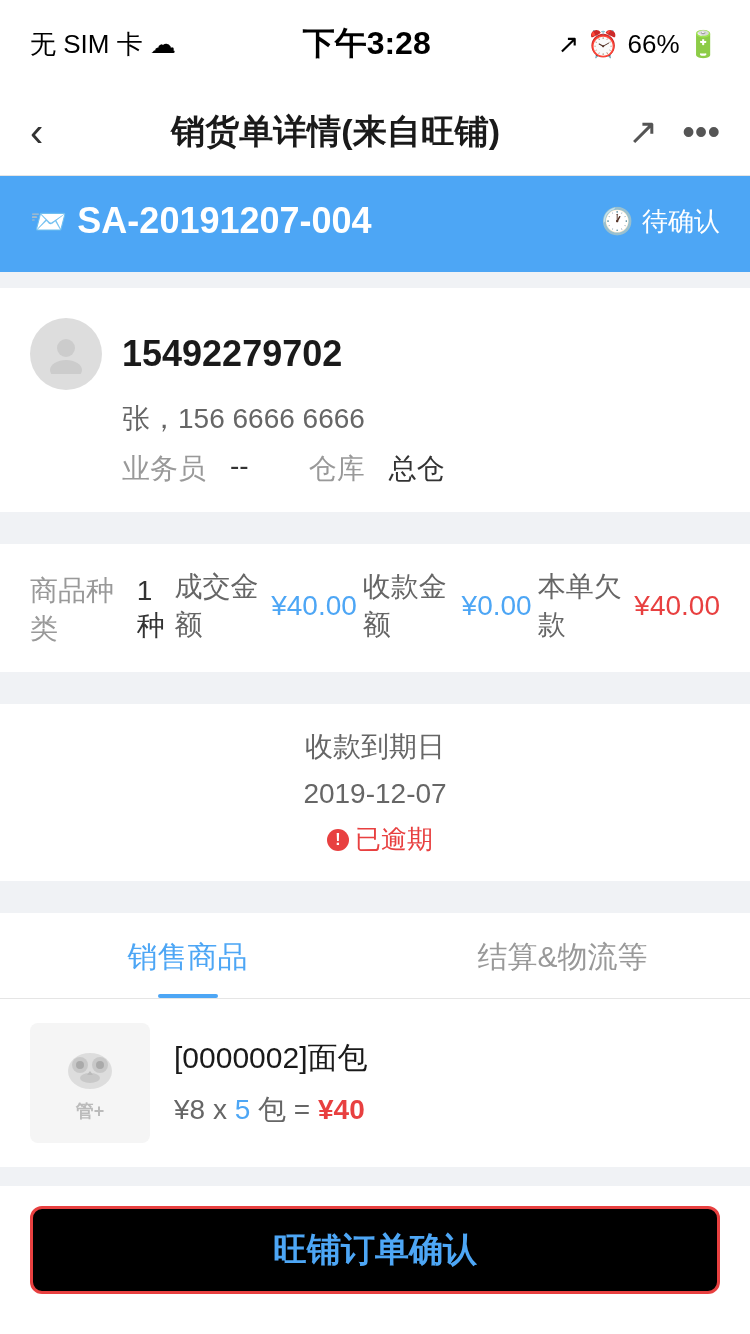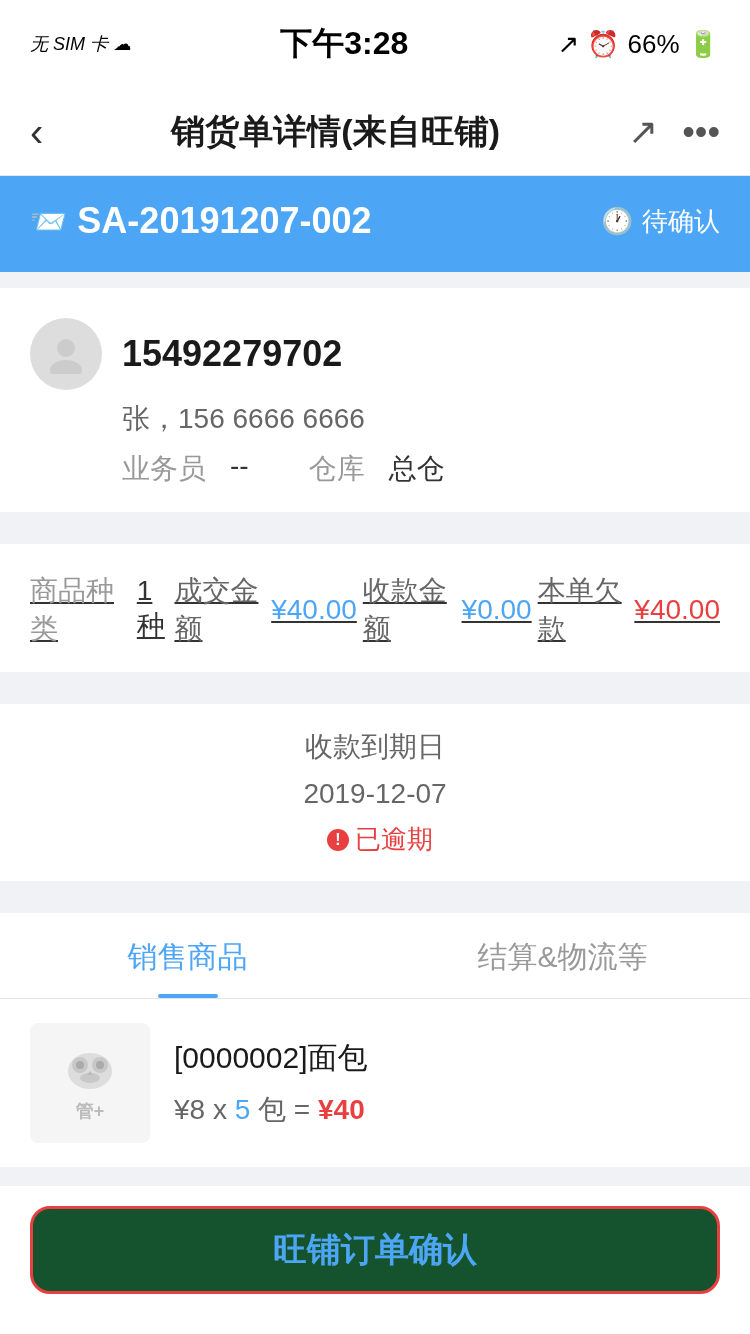--- a/index.html
+++ b/index.html
@@ -22,23 +22,22 @@
       align-items: center;
       justify-content: space-between;
       padding: 0 30px;
       font-size: 26px;
       color: #000;
     }
     .status-left {
       display: flex;
       align-items: center;
       gap: 12px;
-      font-size: 18px;
+      font-size: 26px;
       font-weight: 500;
-      font-style: italic;
     }
     .status-center {
       font-size: 32px;
       font-weight: 600;
     }
     .status-right {
       display: flex;
       align-items: center;
       gap: 8px;
       font-size: 26px;
@@ -162,22 +161,21 @@
     
     .summary-section {
       background: #fff;
       padding: 24px 30px;
       margin-bottom: 16px;
       width: 750px;
     }
     .summary-row {
       display: flex;
       justify-content: space-between;
-      align-items: flex-end;
-      text-decoration: underline;
+      align-items: flex-start;
     }
     .summary-left {
       display: flex;
       align-items: center;
       gap: 10px;
       font-size: 28px;
       color: #666;
       padding-top: 4px;
     }
     .summary-left-label { color: #999; }
@@ -324,22 +322,22 @@
       bottom: 0;
       left: 0;
       width: 750px;
       background: #fff;
       padding: 20px 30px 40px;
     }
     .confirm-btn {
       width: 100%;
       height: 88px;
       border: 3px solid #e84040;
-      border-radius: 20px;
-      background: #14532d;
+      border-radius: 12px;
+      background: #000000;
       color: #4da6f5;
       font-size: 34px;
       font-weight: 600;
       cursor: pointer;
       display: flex;
       align-items: center;
       justify-content: center;
     }
 
     .divider {
@@ -370,21 +368,21 @@
   <div class="nav-actions">
     <span class="nav-action-icon">↗︎</span>
     <span class="nav-action-icon">•••</span>
   </div>
 </div>
 
 <div class="order-header">
   <div class="order-header-row1">
     <div class="order-id">
       <span style="font-size:30px;">📨</span>
-      <span>SA-20191207-002</span>
+      <span>SA-20191207-004</span>
     </div>
     <div class="order-status">
       <span>🕐</span>
       <span>待确认</span>
     </div>
   </div>
 </div>
 
 <div class="divider"></div>
 

